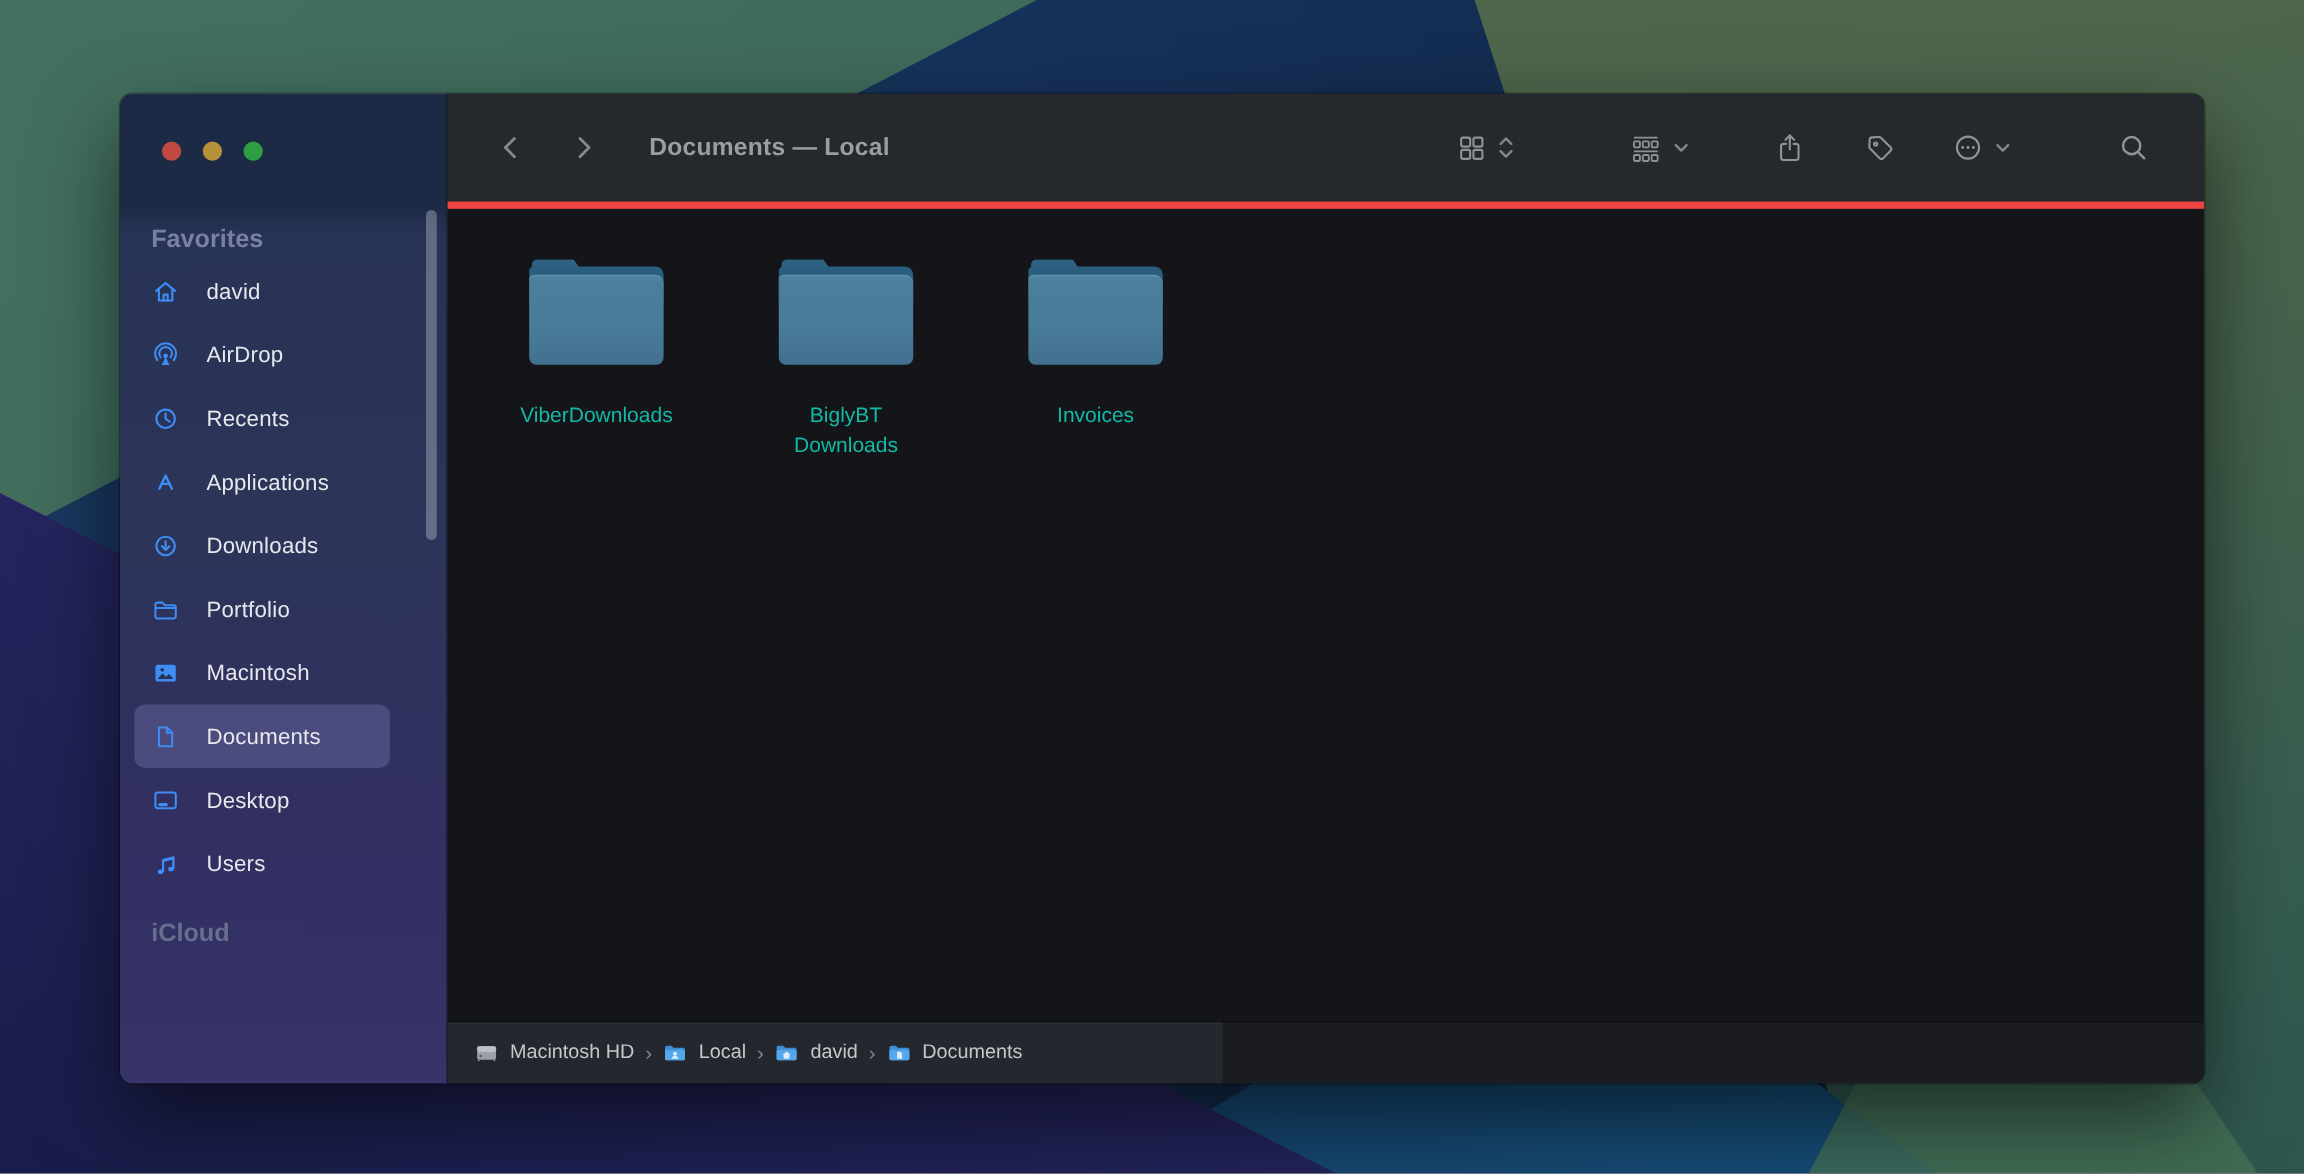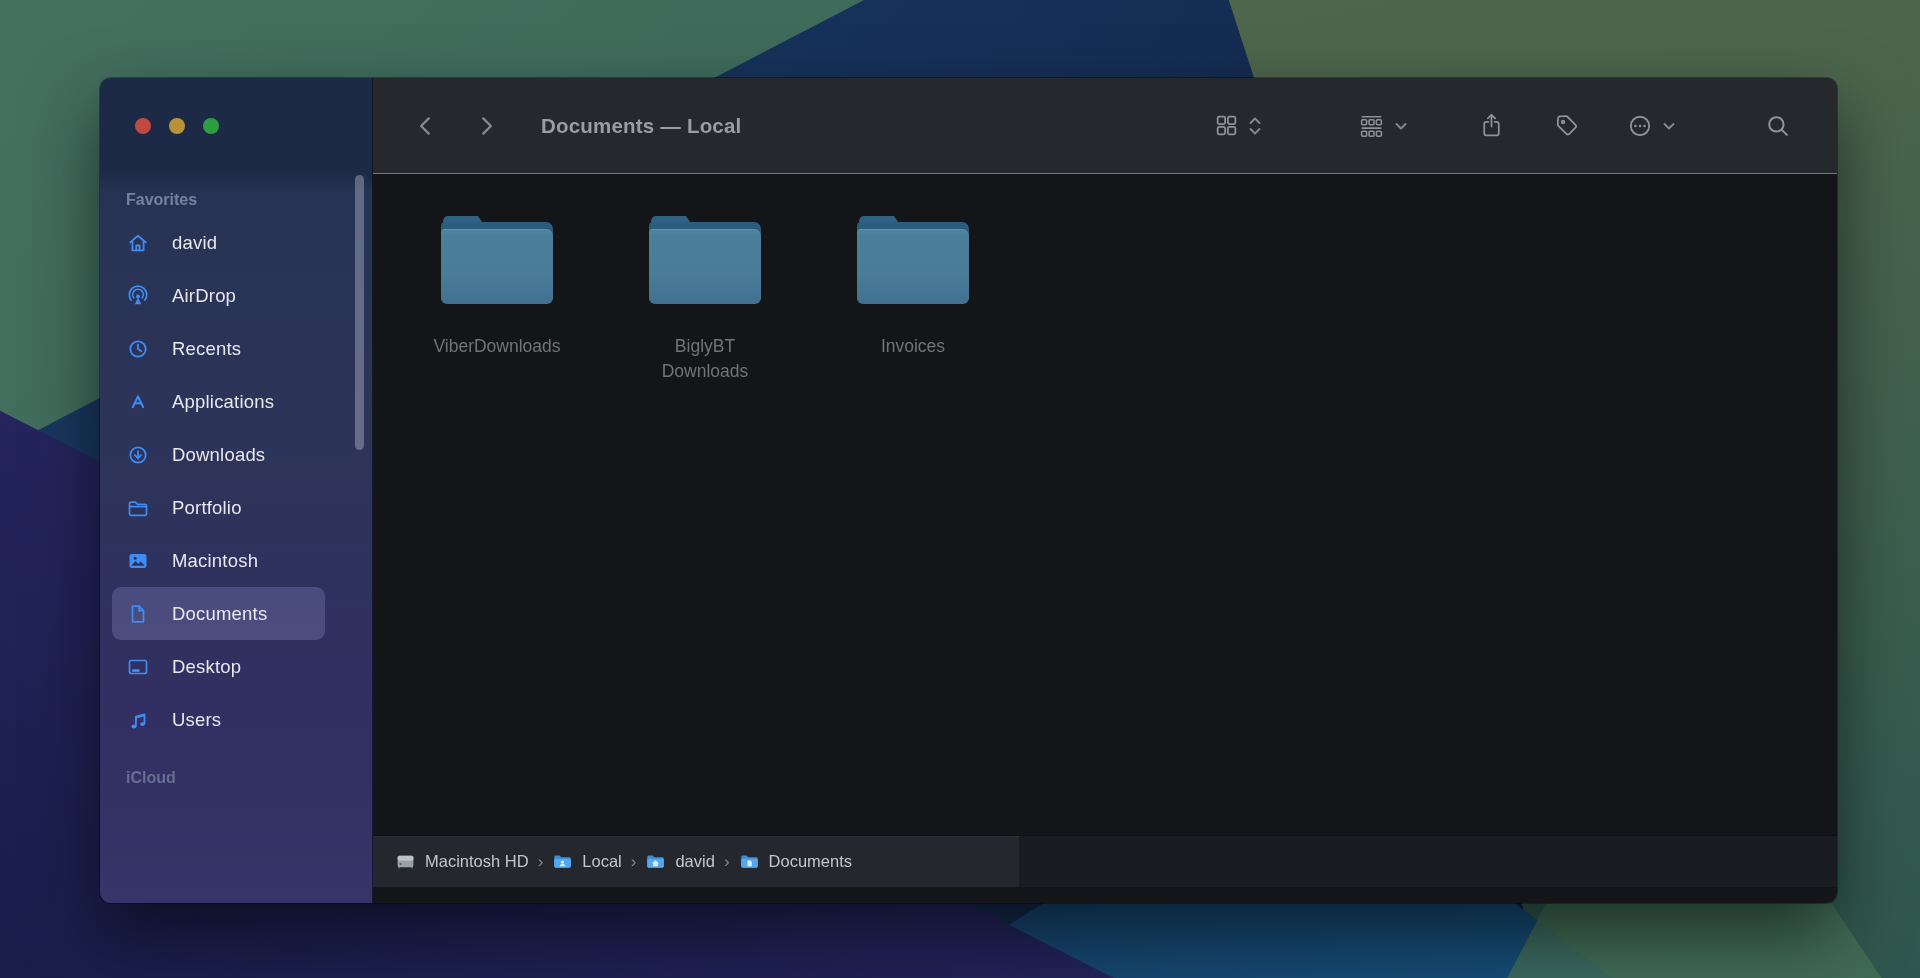--- a/index.html
+++ b/index.html
@@ -17,52 +17,52 @@
   
   .window { position:absolute; left:100px; top:78px; width:1737px; height:825px; border-radius:11px; overflow:hidden; display:flex; box-shadow:0 30px 70px rgba(0,0,0,.55), 0 0 0 1px rgba(0,0,0,.35); }
 
   
   .sidebar { position:relative; width:273px; flex:none; border-right:1px solid rgba(0,0,0,.5);
     background:linear-gradient(180deg,#1d2a45 0px,#1d2a45 94px,#273354 116px,#2d3459 45%,#322f62 78%,#363468 100%); }
   .titlebar-left { height:96px; display:flex; align-items:center; padding-left:35px; }
   .dot { width:16px; height:16px; border-radius:50%; margin-right:18px; }
   .dot-red { background:#bf4a41; } .dot-yellow { background:#b7923b; } .dot-green { background:#2f9e43; }
 
-  .side-section-label { margin:14px 0 4px 26px; height:24px; line-height:24px; font-size:16px; font-weight:700; color:#78819f; }
+  .side-section-label { margin:14px 0 4px 26px; height:24px; line-height:24px; font-size:21px; font-weight:700; color:#78819f; }
   .side-section-label.icloud { margin-top:20px; color:#666f90; }
   .side-list { list-style:none; }
   .side-item { height:53px; margin:0 47px 0 12px; padding-left:14px; display:flex; align-items:center; border-radius:9px; cursor:default; }
   .side-item.selected { background:rgba(140,140,200,.30); }
   .side-item .s-ico { width:24px; height:24px; flex:none; color:#3d8df5; }
   .side-item .s-lbl { margin-left:22px; font-size:18.5px; color:#e6e8ed; letter-spacing:.2px; }
   .side-scrollbar { position:absolute; top:97px; left:255px; width:9px; height:275px; border-radius:5px; background:rgba(235,238,248,.30); }
 
   
   .main { flex:1; display:flex; flex-direction:column; background:#131519; position:relative; min-width:0; }
-  .toolbar { height:96px; flex:none; background:#25282c; border-bottom:1px solid #ef4444; display:flex; align-items:center; padding:0 46px 0 40px; color:#909295; }
+  .toolbar { height:96px; flex:none; background:#25282c; border-bottom:6px solid #ef4444; display:flex; align-items:center; padding:0 46px 0 40px; color:#909295; }
   .tb-btn { background:none; border:none; color:#85878a; display:flex; align-items:center; cursor:default; padding:0; }
   .tb-back { margin-right:34px; } .tb-fwd { margin-right:42px; }
   .tb-title { font-size:20.5px; font-weight:700; color:#9b9da0; letter-spacing:.2px; }
   .tb-spacer { flex:1; }
   .tb-group { display:flex; align-items:center; }
   .gap-a { margin-left:95px; } .gap-b { margin-left:70px; } .gap-c { margin-left:50px; } .gap-d { margin-left:48px; } .gap-e { margin-left:88px; }
   .mini-chev { margin-left:8px; color:#85878a; }
 
   .content { flex:1; position:relative; }
   .folders { display:flex; padding:42px 0 0 20px; }
   .folder-cell { width:208px; display:flex; flex-direction:column; align-items:center; }
   .folder-icon { position:relative; width:112px; height:88px; }
   .f-tab  { position:absolute; top:0; left:2px; width:46px; height:16px; background:#2e6183; border-radius:5px 0 0 0; clip-path:polygon(0 0,76% 0,100% 100%,0 100%); }
   .f-back { position:absolute; top:6px; left:0; width:100%; height:30px; background:#2b5d7e; border-radius:4px 7px 0 0; }
   .f-body { position:absolute; top:13px; left:0; width:100%; height:75px; border-radius:4px 7px 6px 6px;
             background:linear-gradient(180deg,#50849f 0%,#4a7e9b 10%,#497c99 60%,#427090 100%); box-shadow:inset 0 1px 0 rgba(255,255,255,.12); }
-  .folder-label { margin-top:30px; max-width:150px; text-align:center; font-size:17.5px; line-height:25px; color:#737373; }
-
-  
-  .bottombar { position:absolute; left:0; right:0; bottom:16px; height:52px; background:#1a1c21; border-top:1px solid rgba(0,0,0,.45); display:flex; }
+  .folder-label { margin-top:30px; max-width:150px; text-align:center; font-size:17.5px; line-height:25px; color:#14b8a6; }
+
+  
+  .bottombar { position:absolute; left:0; right:0; bottom:0; height:52px; background:#1a1c21; border-top:1px solid rgba(0,0,0,.45); display:flex; }
   .path-strip { width:646px; height:100%; background:#24272e; box-shadow:inset 0 1px 0 rgba(255,255,255,.05); display:flex; align-items:center; padding-left:22px; }
   .crumb { display:flex; align-items:center; }
   .crumb .c-ico { width:21px; height:21px; margin-right:9px; flex:none; }
   .crumb .c-lbl { font-size:16.5px; color:#c5c7ca; }
   .crumb-sep { margin:0 9px; font-size:17px; color:#85888d; }
 
   svg { display:block; }
 </style>
 </head>
 <body>

